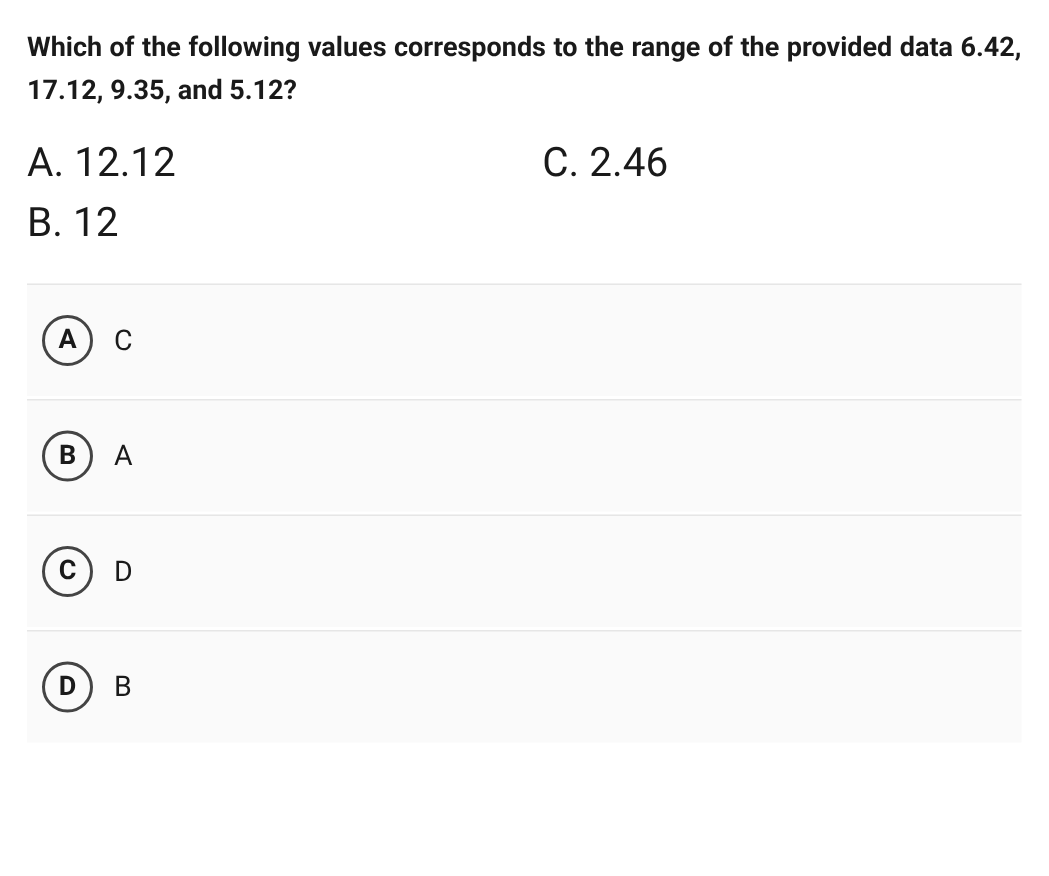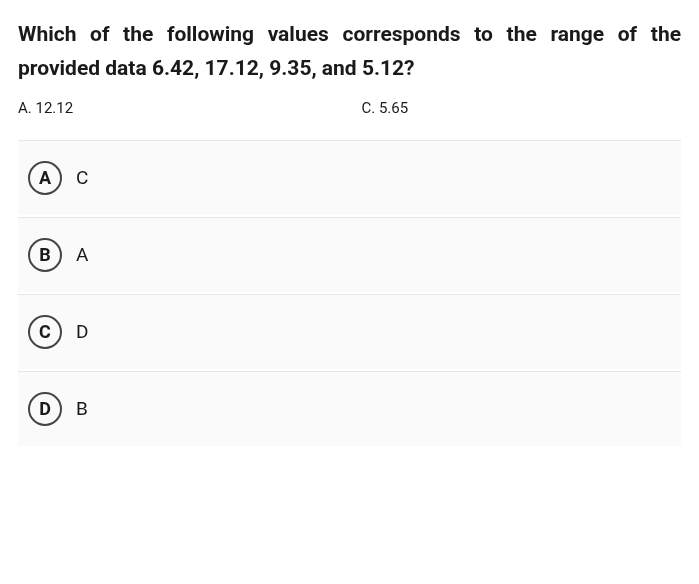--- a/index.html
+++ b/index.html
@@ -7,29 +7,29 @@
     padding: 0;
     box-sizing: border-box;
   }
   body {
     font-family: -apple-system, BlinkMacSystemFont, "Segoe UI", Roboto, Helvetica, Arial, sans-serif;
     width: 699px;
     background: #fff;
     padding: 18px 18px 0 18px;
   }
   .question-text {
-    font-size: 21px;
+    font-size: 18px;
     font-weight: 700;
     color: #1a1a1a;
     line-height: 1.6;
     margin-bottom: 12px;
     text-align: justify;
   }
   .answer-grid {
-    font-size: 15px;
+    font-size: 27px;
     color: #1a1a1a;
     line-height: 1.5;
     margin-bottom: 20px;
   }
   .answer-row {
     display: flex;
   }
   .answer-left {
     flex: 0 0 50%;
   }
@@ -75,23 +75,24 @@
   }
 </style>
 </head>
 <body>
 
 <div class="question-text">Which of the following values corresponds to the range of the provided data 6.42, 17.12, 9.35, and 5.12?</div>
 
 <div class="answer-grid">
   <div class="answer-row">
     <div class="answer-left">A. 12.12</div>
-    <div class="answer-right-c">C. 5.65</div>
+    <div class="answer-right-c">C. 2.46</div>
   </div>
   <div class="answer-row">
+    <div class="answer-left">B. 12</div>
   </div>
 </div>
 
 <div class="options-container">
   <div class="option-row">
     <div class="option-circle">A</div>
     <div class="option-label">C</div>
   </div>
   <div class="option-row">
     <div class="option-circle">B</div>

